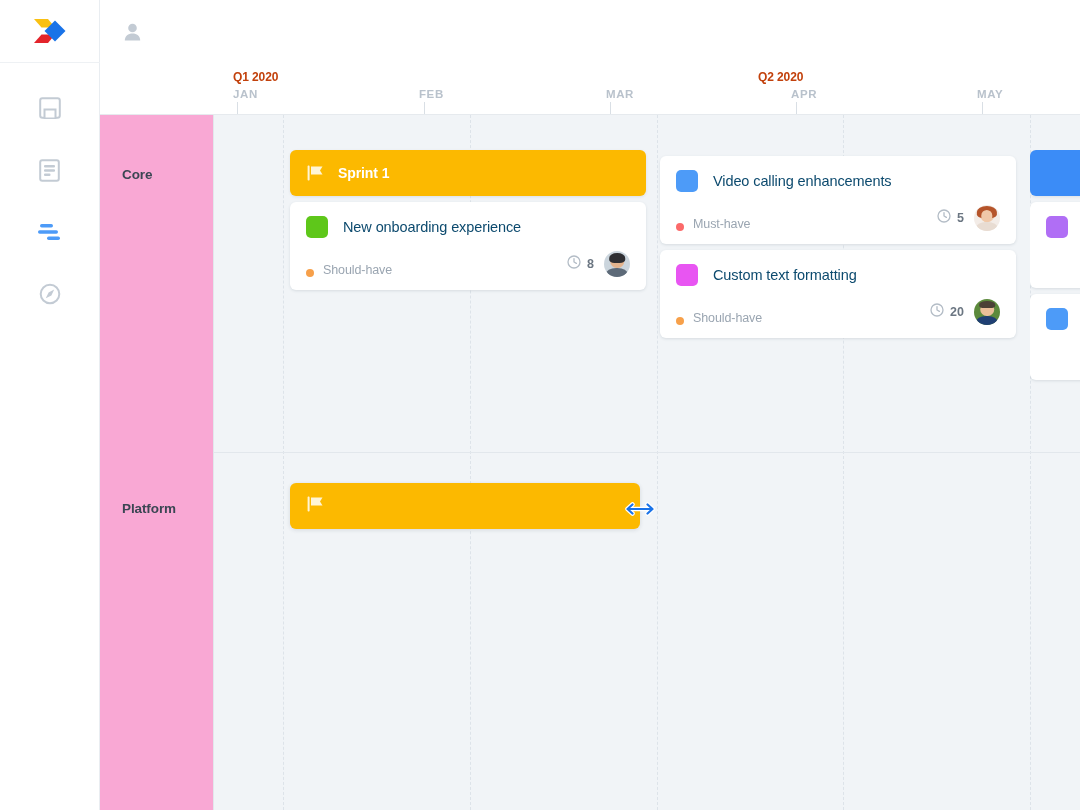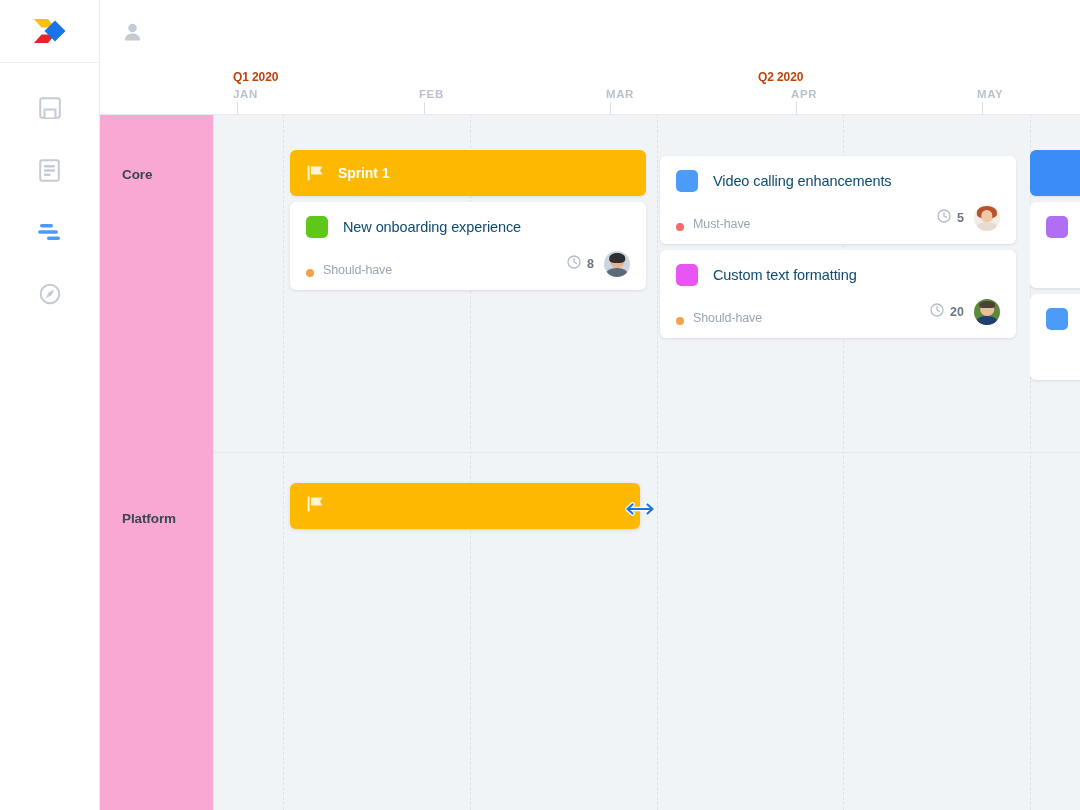--- a/index.html
+++ b/index.html
@@ -251,21 +251,21 @@
     <span class="vgrid" style="left:183px"></span>
     <span class="vgrid" style="left:370px"></span>
     <span class="vgrid" style="left:557px"></span>
     <span class="vgrid" style="left:743px"></span>
     <span class="vgrid" style="left:930px"></span>
 
     <span class="row-sep" style="top:337px"></span>
 
     <div class="row-label-col">
       <span class="row-label" style="top:52px">Core</span>
-      <span class="row-label" style="top:396px">Platform</span>
+      <span class="row-label" style="top:386px">Platform</span>
     </div>
 
     <div class="sprint-group" style="left:190px; top:35px; width:356px;">
       <div class="sprint-bar" style="background:#fcb900">
         <span class="flag">
           <svg width="18" height="16" viewBox="0 0 18 16">
             <rect x="0.6" y="0.6" width="2" height="15" rx="0.8" fill="#fff5d6"></rect>
             <path d="M4 1.4 L15.5 1.4 L13 5.4 L15.5 9.4 L4 9.4 Z" fill="#fff5d6"></path>
           </svg>
         </span>

